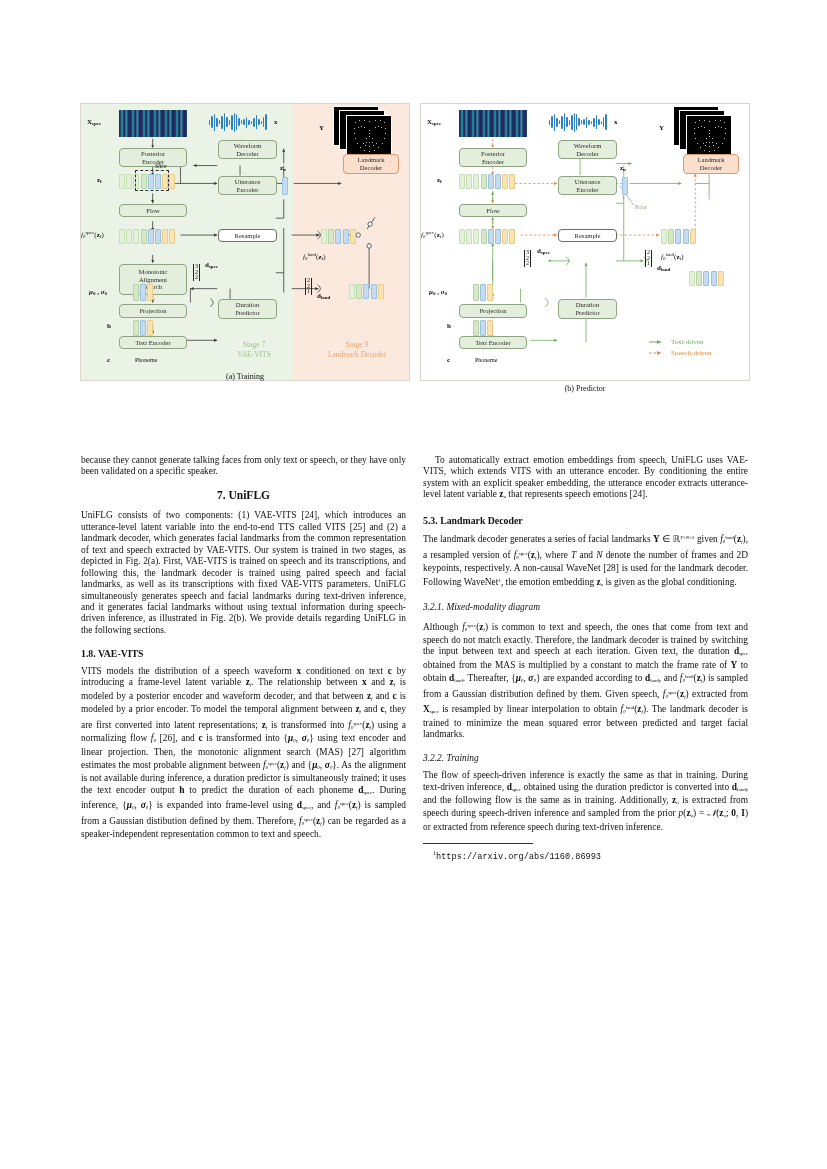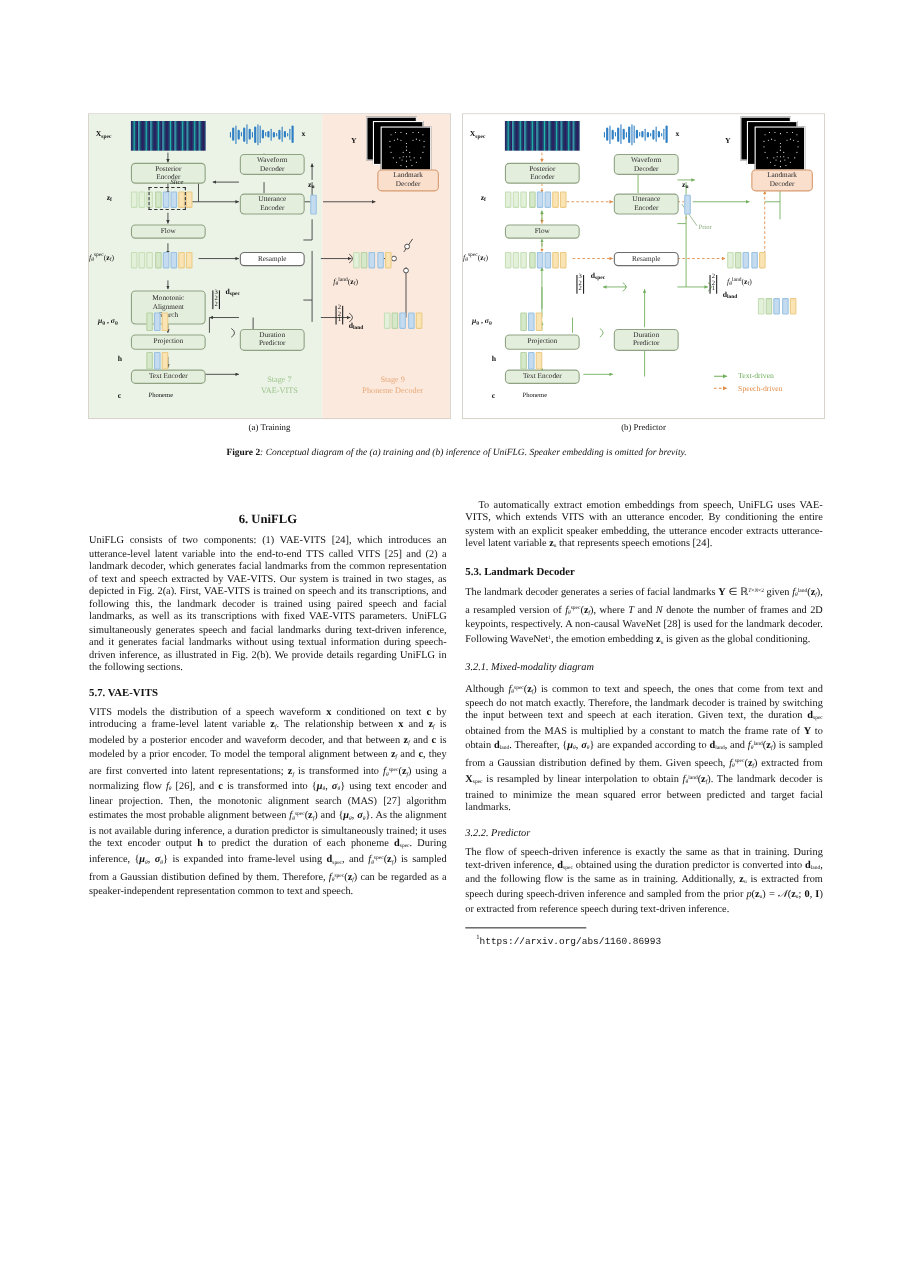--- a/index.html
+++ b/index.html
@@ -442,21 +442,21 @@
 
       <div class="lbl bold" style="left:26px; top:252px;">c</div>
       <div class="lbl small" style="left:54px; top:253px;">Phoneme</div>
 
       <div class="stage-label s1">
         <span>Stage 7</span><br>
         <span>VAE-VITS</span>
       </div>
       <div class="stage-label s2">
         <span>Stage 9</span><br>
-        <span>Phoneme Decoder</span>
+        <span>Landmark Decoder</span>
       </div>
     </div>
 
     <div class="diagram right">
       <div class="stage-bg stage1-bg"></div>
 
       <svg class="arrows" viewBox="0 0 330 278">
         <defs>
           <marker id="ahg" markerWidth="5" markerHeight="5" refX="4" refY="2" orient="auto">
             <path d="M0,0 L4,2 L0,4 z" fill="#6fae5a"></path>
@@ -713,51 +713,49 @@
               <path d="M0,0 L4,2 L0,4 z" fill="#e08b45"></path>
                 </marker>
               </defs>
             <path d="M0,3 L12,3" stroke="#e08b45" stroke-width="1" stroke-dasharray="2.5,2" marker-end="url(#lg2)"></path>
           </svg>
           <span class="txt-orange">Speech-driven</span>
         </div>
       </div>
     </div>
 
-    <div class="sublabel" style="left:0; top:281px; width:330px;">(a) Training</div>
+    <div class="sublabel" style="left:0; top:269px; width:330px;">(a) Training</div>
     <div class="sublabel" style="left:340px; top:281px; width:330px;">(b) Predictor</div>
   </div>
 
-  <div class="caption">
-    <b>Figure 2</b><span class="it">: </span><span class="it">Conceptual diagram of the (a) training and (b) inference of UniFLG. Speaker embedding is omitted for brevity.</span>
-  </div>
 
   <div class="col left">
-
-    <h2 class="sec">6.  UniFLG</h2>
+    <p>because they cannot generate talking faces from only text or speech, or they have only been validated on a specific speaker.</p>
+
+    <h2 class="sec">7.  UniFLG</h2>
 
     <p>UniFLG consists of two components:  (1) VAE-VITS [24], which introduces an utterance-level latent variable into the end-to-end TTS called VITS [25] and (2) a landmark decoder, which generates facial landmarks from the common representation of text and speech extracted by VAE-VITS. Our system is trained in two stages, as depicted in Fig. 2(a). First, VAE-VITS is trained on speech and its transcriptions, and following this, the landmark decoder is trained using paired speech and facial landmarks, as well as its transcriptions with fixed VAE-VITS parameters. UniFLG simultaneously generates speech and facial landmarks during text-driven inference, and it generates facial landmarks without using textual information during speech-driven inference, as illustrated in Fig. 2(b). We provide details regarding UniFLG in the following sections.</p>
 
-    <h3 class="sub-sec">5.7.  VAE-VITS</h3>
+    <h3 class="sub-sec">1.8.  VAE-VITS</h3>
 
     <p>VITS models the distribution of a speech waveform <b class="v">x</b> conditioned on text <b class="v">c</b> by introducing a frame-level latent variable <b class="v">z</b><span class="sub"><i class="m">f</i></span>. The relationship between <b class="v">x</b> and <b class="v">z</b><span class="sub"><i class="m">f</i></span> is modeled by a posterior encoder and waveform decoder, and that between <b class="v">z</b><span class="sub"><i class="m">f</i></span> and <b class="v">c</b> is modeled by a prior encoder. To model the temporal alignment between <b class="v">z</b><span class="sub"><i class="m">f</i></span> and <b class="v">c</b>, they are first converted into latent representations; <b class="v">z</b><span class="sub"><i class="m">f</i></span> is transformed into <i class="m">f</i><span class="sub"><i class="m">θ</i></span><span class="sup">spec</span>(<b class="v">z</b><span class="sub"><i class="m">f</i></span>) using a normalizing flow <i class="m">f</i><span class="sub"><i class="m">θ</i></span> [26], and <b class="v">c</b> is transformed into {<b class="v"><i class="m">μ</i></b><span class="sub"><i class="m">θ</i></span>, <b class="v"><i class="m">σ</i></b><span class="sub"><i class="m">θ</i></span>} using text encoder and linear projection. Then, the monotonic alignment search (MAS) [27] algorithm estimates the most probable alignment between <i class="m">f</i><span class="sub"><i class="m">θ</i></span><span class="sup">spec</span>(<b class="v">z</b><span class="sub"><i class="m">f</i></span>) and {<b class="v"><i class="m">μ</i></b><span class="sub"><i class="m">θ</i></span>, <b class="v"><i class="m">σ</i></b><span class="sub"><i class="m">θ</i></span>}. As the alignment is not available during inference, a duration predictor is simultaneously trained; it uses the text encoder output <b class="v">h</b> to predict the duration of each phoneme <b class="v">d</b><span class="sub">spec</span>. During inference, {<b class="v"><i class="m">μ</i></b><span class="sub"><i class="m">θ</i></span>, <b class="v"><i class="m">σ</i></b><span class="sub"><i class="m">θ</i></span>} is expanded into frame-level using <b class="v">d</b><span class="sub">spec</span>, and <i class="m">f</i><span class="sub"><i class="m">θ</i></span><span class="sup">spec</span>(<b class="v">z</b><span class="sub"><i class="m">f</i></span>) is sampled from a Gaussian distibution defined by them. Therefore, <i class="m">f</i><span class="sub"><i class="m">θ</i></span><span class="sup">spec</span>(<b class="v">z</b><span class="sub"><i class="m">f</i></span>) can be regarded as a speaker-independent representation common to text and speech.</p>
   </div>
 
   <div class="col right">
     <p class="ind">To automatically extract emotion embeddings from speech, UniFLG uses VAE-VITS, which extends VITS with an utterance encoder. By conditioning the entire system with an explicit speaker embedding, the utterance encoder extracts utterance-level latent variable <b class="v">z</b><span class="sub">u</span> that represents speech emotions [24].</p>
 
     <h3 class="sub-sec">5.3.  Landmark Decoder</h3>
 
     <p>The landmark decoder generates a series of facial landmarks <b class="v">Y</b> ∈ ℝ<span class="sup"><i class="m">T</i>×<i class="m">N</i>×2</span> given <i class="m">f</i><span class="sub"><i class="m">θ</i></span><span class="sup">land</span>(<b class="v">z</b><span class="sub"><i class="m">f</i></span>), a resampled version of <i class="m">f</i><span class="sub"><i class="m">θ</i></span><span class="sup">spec</span>(<b class="v">z</b><span class="sub"><i class="m">f</i></span>), where <i class="m">T</i> and <i class="m">N</i> denote the number of frames and 2D keypoints, respectively. A non-causal WaveNet [28] is used for the landmark decoder. Following WaveNet<span class="sup">1</span>, the emotion embedding <b class="v">z</b><span class="sub">u</span> is given as the global conditioning.</p>
 
     <h4 class="subsub">3.2.1.  Mixed-modality diagram</h4>
 
     <p>Although <i class="m">f</i><span class="sub"><i class="m">θ</i></span><span class="sup">spec</span>(<b class="v">z</b><span class="sub"><i class="m">f</i></span>) is common to text and speech, the ones that come from text and speech do not match exactly. Therefore, the landmark decoder is trained by switching the input between text and speech at each iteration. Given text, the duration <b class="v">d</b><span class="sub">spec</span> obtained from the MAS is multiplied by a constant to match the frame rate of <b class="v">Y</b> to obtain <b class="v">d</b><span class="sub">land</span>. Thereafter, {<b class="v"><i class="m">μ</i></b><span class="sub"><i class="m">θ</i></span>, <b class="v"><i class="m">σ</i></b><span class="sub"><i class="m">θ</i></span>} are expanded according to <b class="v">d</b><span class="sub">land</span>, and <i class="m">f</i><span class="sub"><i class="m">θ</i></span><span class="sup">land</span>(<b class="v">z</b><span class="sub"><i class="m">f</i></span>) is sampled from a Gaussian distribution defined by them. Given speech, <i class="m">f</i><span class="sub"><i class="m">θ</i></span><span class="sup">spec</span>(<b class="v">z</b><span class="sub"><i class="m">f</i></span>) extracted from <b class="v">X</b><span class="sub">spec</span> is resampled by linear interpolation to obtain <i class="m">f</i><span class="sub"><i class="m">θ</i></span><span class="sup">land</span>(<b class="v">z</b><span class="sub"><i class="m">f</i></span>). The landmark decoder is trained to minimize the mean squared error between predicted and target facial landmarks.</p>
 
-    <h4 class="subsub">3.2.2.  Predictor</h4>
+    <h4 class="subsub">3.2.2.  Training</h4>
 
     <p>The flow of speech-driven inference is exactly the same as that in training. During text-driven inference, <b class="v">d</b><span class="sub">spec</span> obtained using the duration predictor is converted into <b class="v">d</b><span class="sub">land</span>, and the following flow is the same as in training. Additionally, <b class="v">z</b><span class="sub">u</span> is extracted from speech during speech-driven inference and sampled from the prior <i class="m">p</i>(<b class="v">z</b><span class="sub">u</span>) = <i class="m">𝒩</i>(<b class="v">z</b><span class="sub">u</span>; <b class="v">0</b>, <b class="v">I</b>) or extracted from reference speech during text-driven inference.</p>
 
     <div class="fnrule"></div>
     <div class="footnote"><span class="fnum">1</span><span>https://arxiv.org/abs/1160.86993</span></div>
   </div>
 
 </div>
 
 </body></html>

